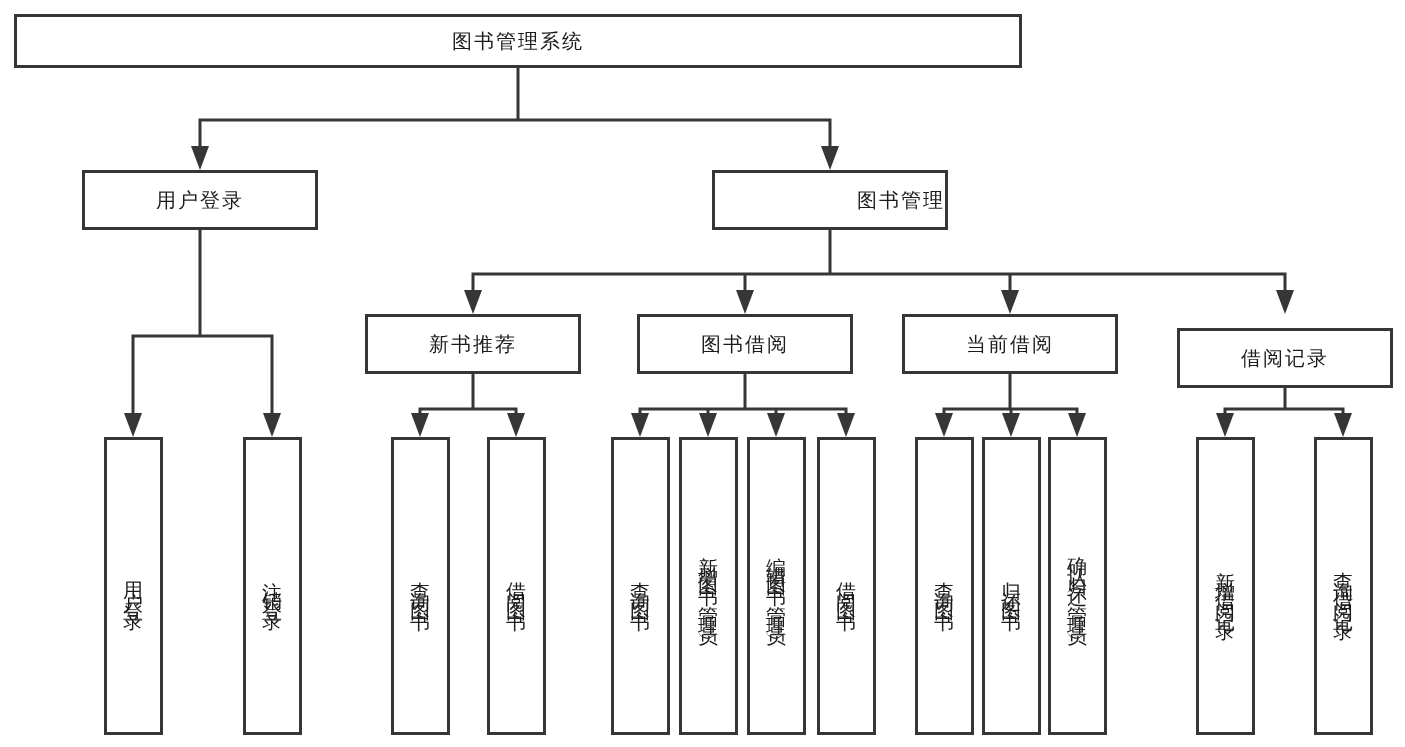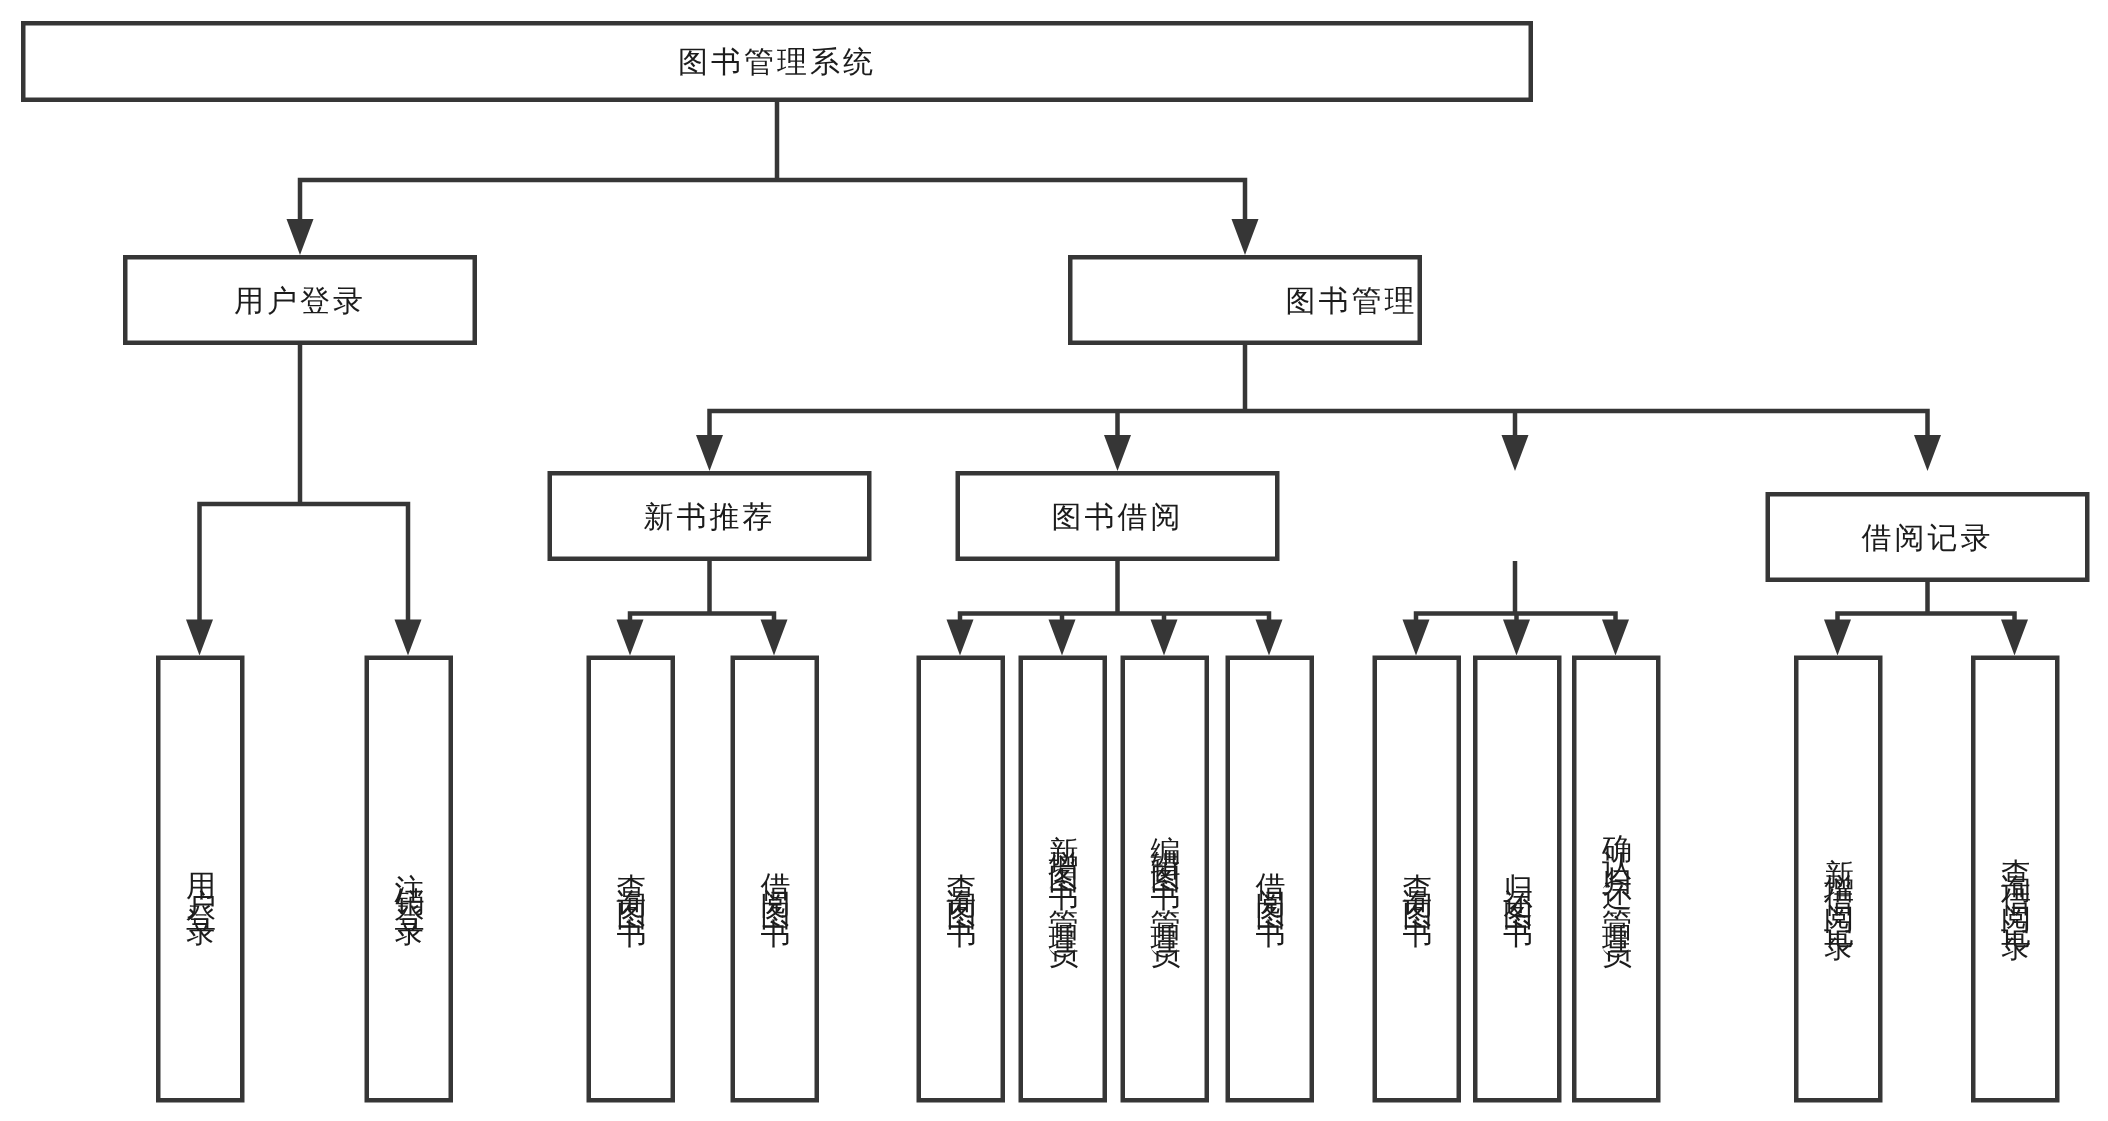--- a/index.html
+++ b/index.html
@@ -112,20 +112,23 @@
   <div class="box h" style="left:712px; top:170px; width:236px; height:60px;justify-content:flex-end;">
     <span>图书管理</span>
   </div>
 
   <div class="box h" style="left:365px; top:314px; width:216px; height:60px;">
     <span>新书推荐</span>
   </div>
   <div class="box h" style="left:637px; top:314px; width:216px; height:60px;">
     <span>图书借阅</span>
   </div>
+  <div class="box h" style="left:902px; top:314px; width:216px; height:60px;">
+    <span>当前借阅</span>
+  </div>
   <div class="box h" style="left:1177px; top:314px; width:216px; height:60px;margin-top:14px;">
     <span>借阅记录</span>
   </div>
 
   <div class="box v" style="left:104px; top:437px; width:59px; height:298px;">
     <span>用户登录</span>
   </div>
   <div class="box v" style="left:243px; top:437px; width:59px; height:298px;">
     <span>注销登录</span>
   </div>

